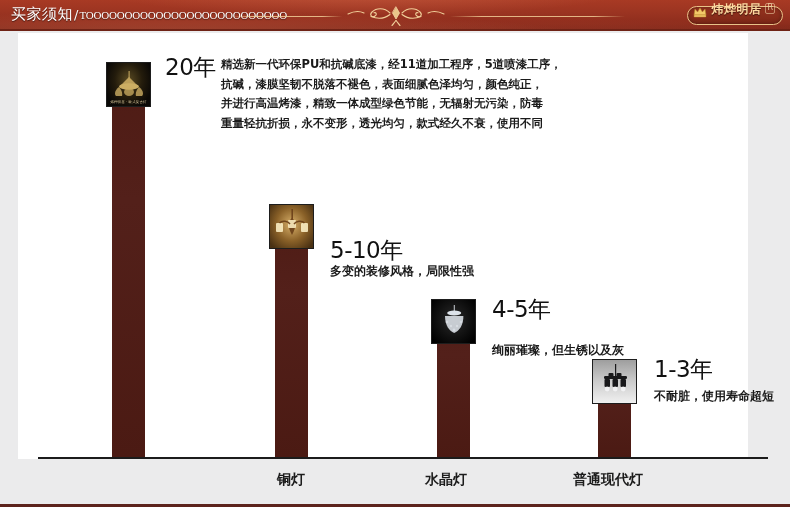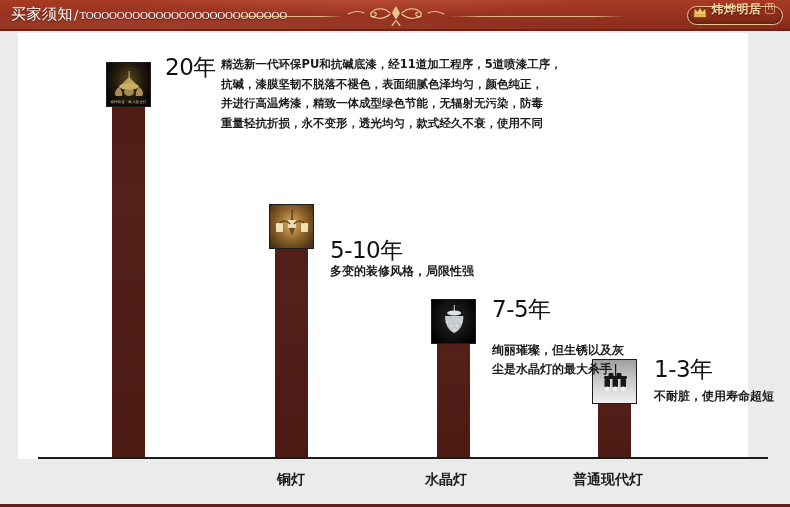--- a/index.html
+++ b/index.html
@@ -275,23 +275,22 @@
         <div class="desc big">并进行高温烤漆，精致一体成型绿色节能，无辐射无污染，防毒</div>
         <div class="desc big">重量轻抗折损，永不变形，透光均匀，款式经久不衰，使用不同</div>
       </div>
 
       <div class="annot" style="left:312px; top:170px; width:250px;margin-top:36px;">
         <div class="yr">5-10年</div>
         <div class="desc">多变的装修风格，局限性强</div>
       </div>
 
       <div class="annot" style="left:474px; top:265px; width:250px;">
-        <div class="yr">7-5年</div>
+        <div class="yr">4-5年</div>
         <div class="desc" style="margin-top:20px;">绚丽璀璨，但生锈以及灰</div>
-        <div class="desc">尘是水晶灯的最大杀手</div>
       </div>
 
       <div class="annot" style="left:636px; top:325px; width:140px;">
         <div class="yr">1-3年</div>
         <div class="desc" style="margin-top:6px;">不耐脏，使用寿命超短</div>
       </div>
 
     </div>
 
     <div class="axis"></div>

